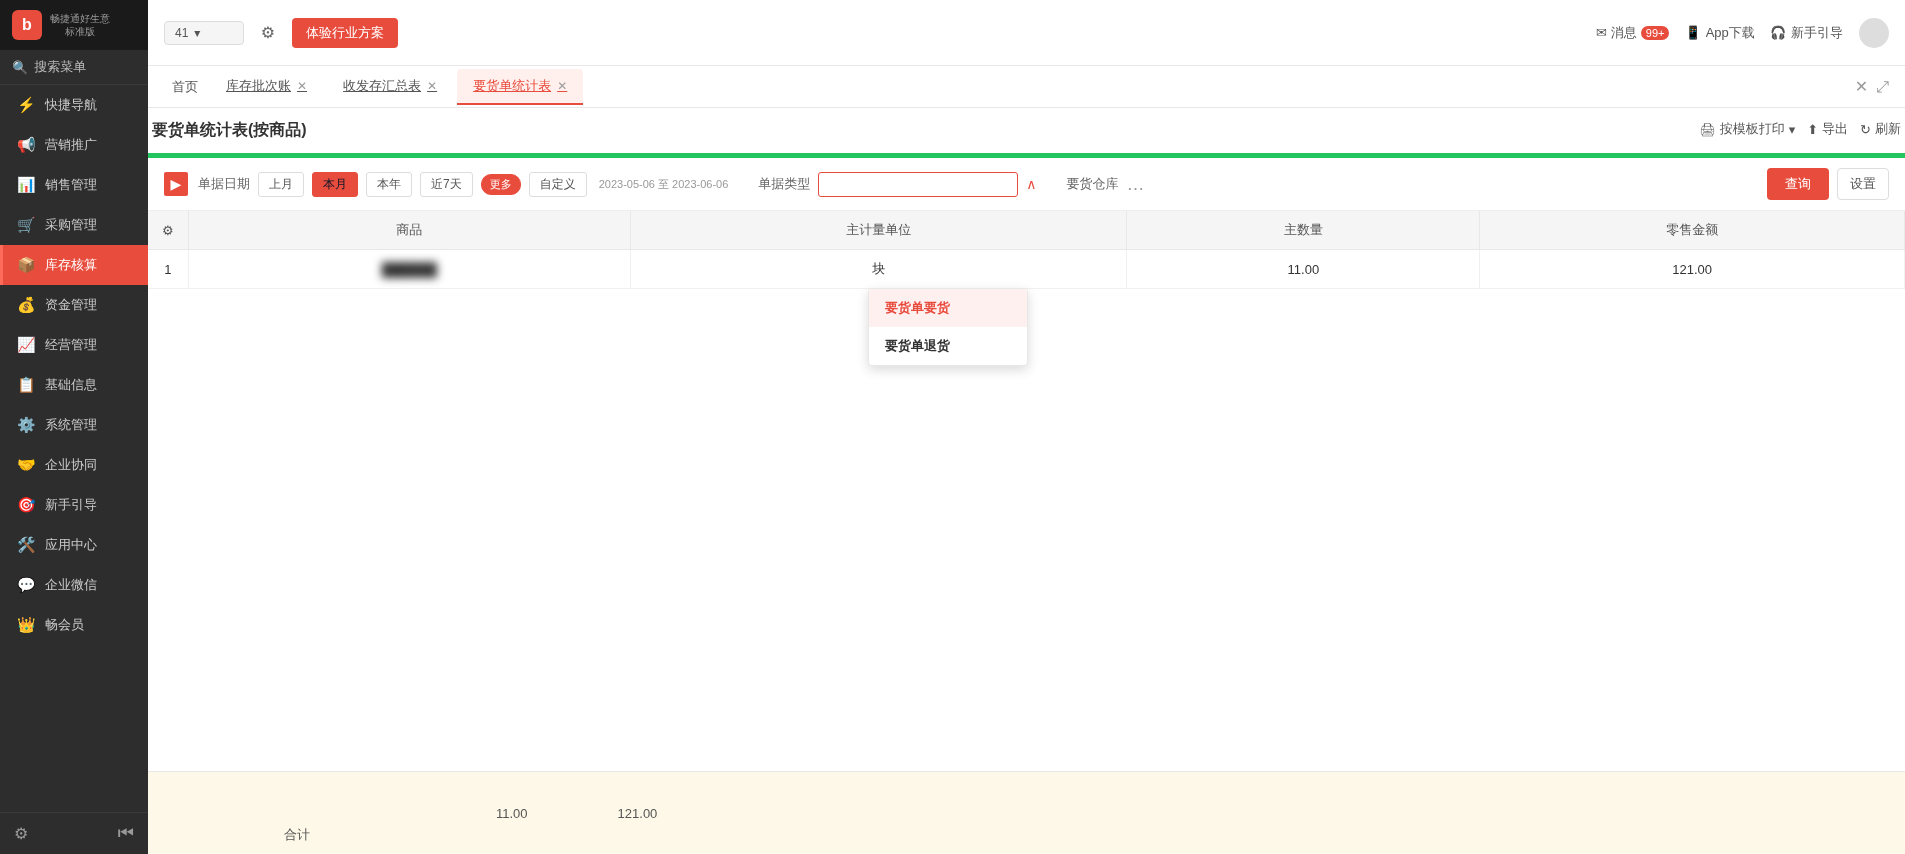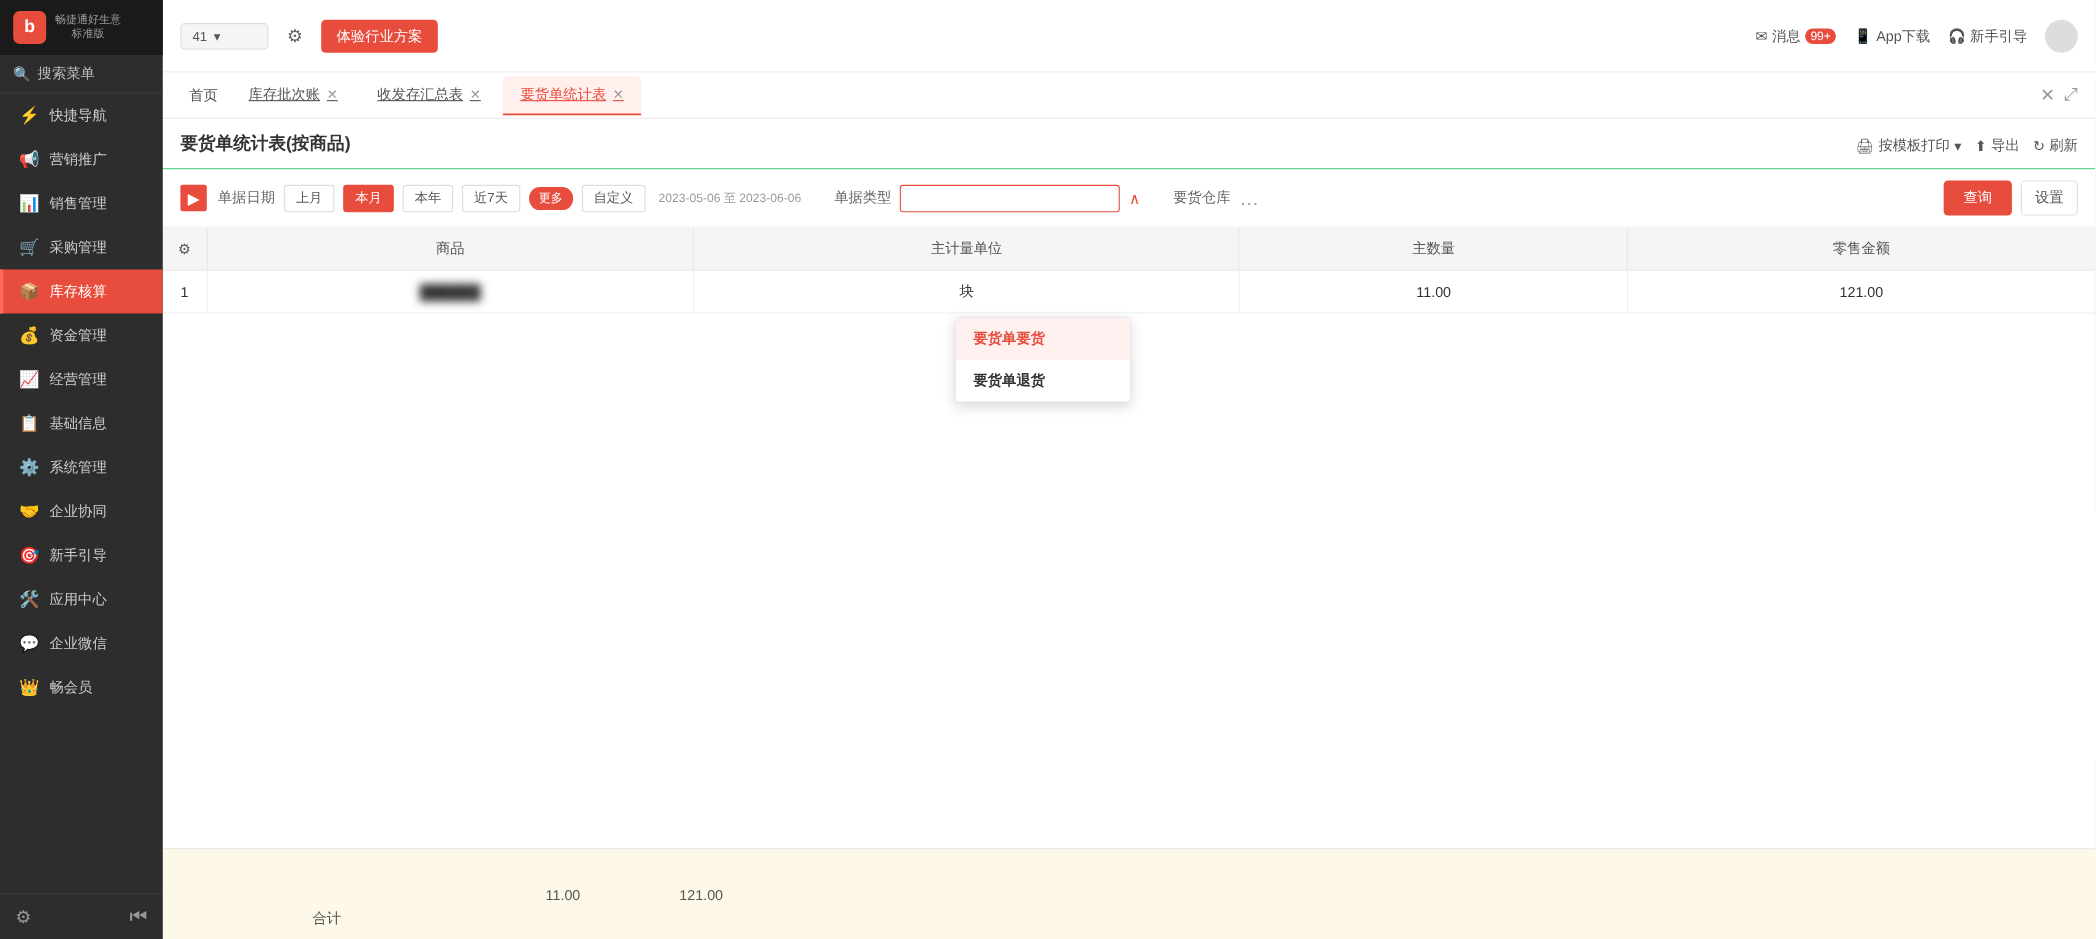--- a/index.html
+++ b/index.html
@@ -89,22 +89,22 @@
     .tab-item.active { color: #e84c3d; border-bottom-color: #e84c3d; background: #fff0ee; border-radius: 4px 4px 0 0; }
     .tab-item .tab-close { font-size: 12px; color: #999; }
     .tab-home { color: #555; cursor: pointer; font-size: 13px; padding: 8px 8px; }
 
     
     .content-area { flex: 1; overflow: auto; background: #f0f0f0; position: relative; }
     .page-panel { background: #fff; margin: 0; height: 100%; display: flex; flex-direction: column; }
 
     
     .page-header {
-      display: flex; align-items: flex-end; justify-content: space-between;
-      padding: 12px 16px; border-bottom: 1px solid #22c55e;
+      display: flex; align-items: flex-start; justify-content: space-between;
+      padding: 12px 4px; border-bottom: 5px solid #22c55e;
     }
     .page-title { font-size: 16px; font-weight: bold; color: #333; }
     .page-actions { display: flex; align-items: center; gap: 12px; font-size: 13px; color: #555; }
     .page-action-btn { display: flex; align-items: center; gap: 4px; cursor: pointer; color: #555; }
 
     
     .filter-bar {
       display: flex; align-items: center; padding: 10px 16px; border-bottom: 1px solid #eee;
       gap: 10px; flex-wrap: nowrap; background: #fff;
     }
@@ -112,21 +112,21 @@
       width: 24px; height: 24px; background: #e84c3d; color: white;
       display: flex; align-items: center; justify-content: center;
       cursor: pointer; font-size: 14px; border-radius: 2px;
     }
     .filter-section { display: flex; align-items: center; gap: 8px; }
     .filter-label { color: #666; font-size: 13px; white-space: nowrap; }
     .filter-btn {
       padding: 3px 10px; border: 1px solid #ddd; border-radius: 3px;
       background: #fff; cursor: pointer; font-size: 12px; color: #555;
     }
-    .filter-btn.active { background: #e84c3d; color: #ffffff; border-color: #e84c3d; }
+    .filter-btn.active { background: #e84c3d; color: #0f172a; border-color: #e84c3d; }
     .filter-btn.more { background: #e84c3d; color: white; border-color: #e84c3d; font-size: 11px; border-radius: 10px; padding: 2px 8px; }
     .filter-date-text { font-size: 11px; color: #999; margin-left: 4px; }
 
     .filter-type-section { display: flex; align-items: center; gap: 8px; margin-left: 20px; }
     .filter-type-input {
       border: 1px solid #e84c3d; border-radius: 3px; padding: 4px 8px;
       font-size: 13px; min-width: 200px; outline: none; color: #333;
     }
     .filter-type-arrow { color: #e84c3d; cursor: pointer; font-size: 14px; }
 

